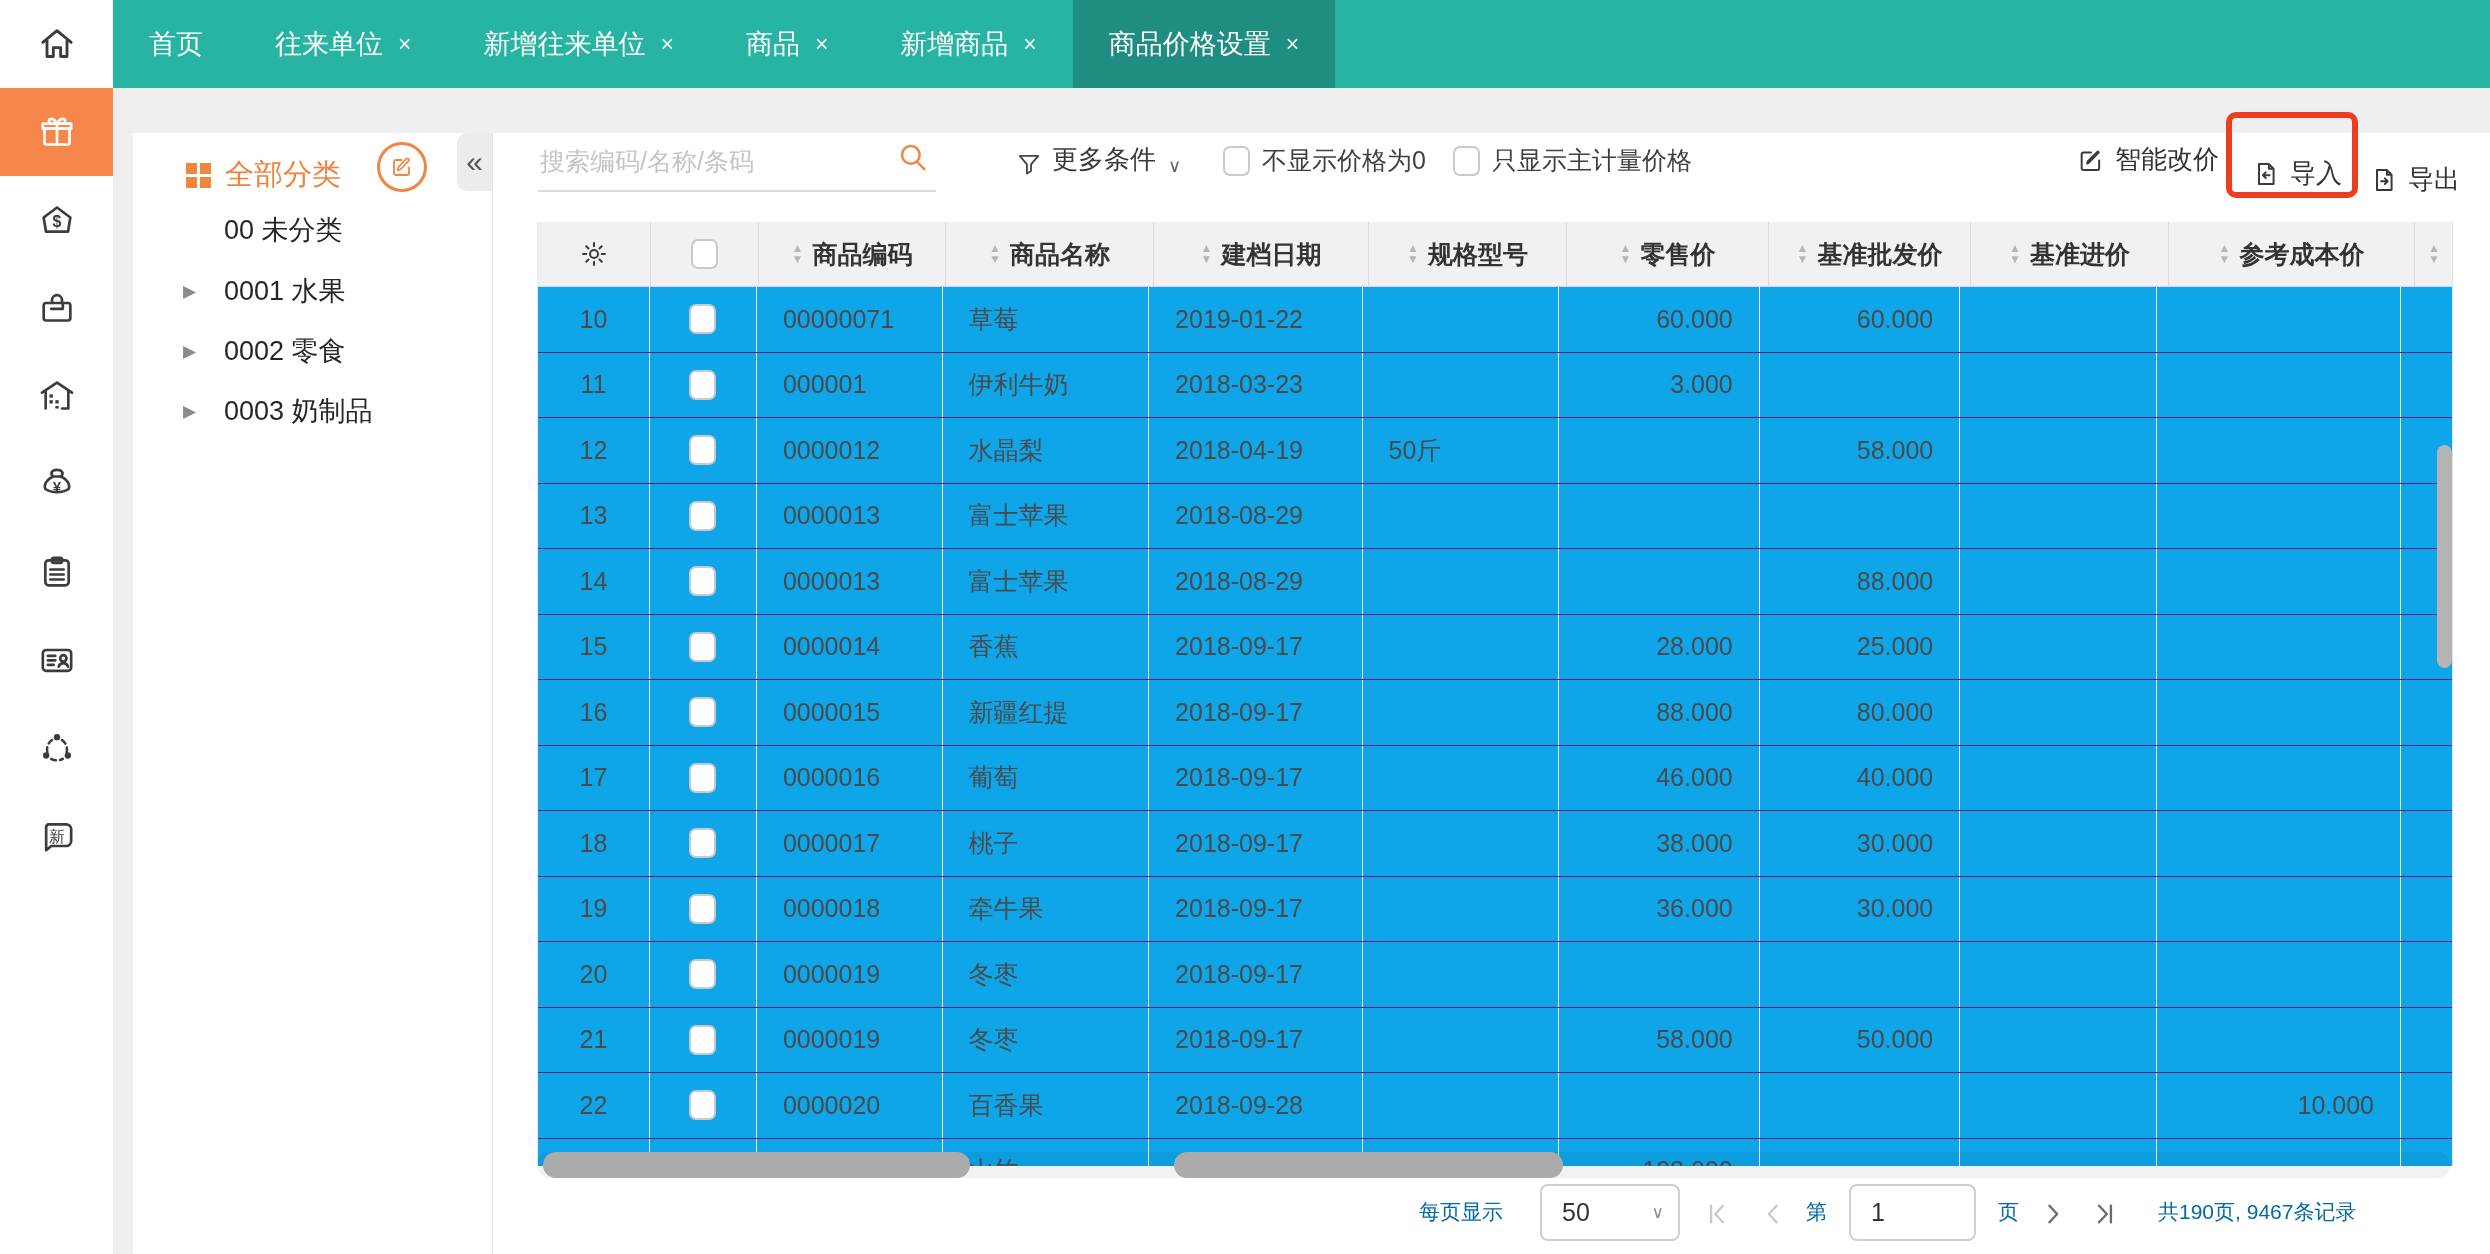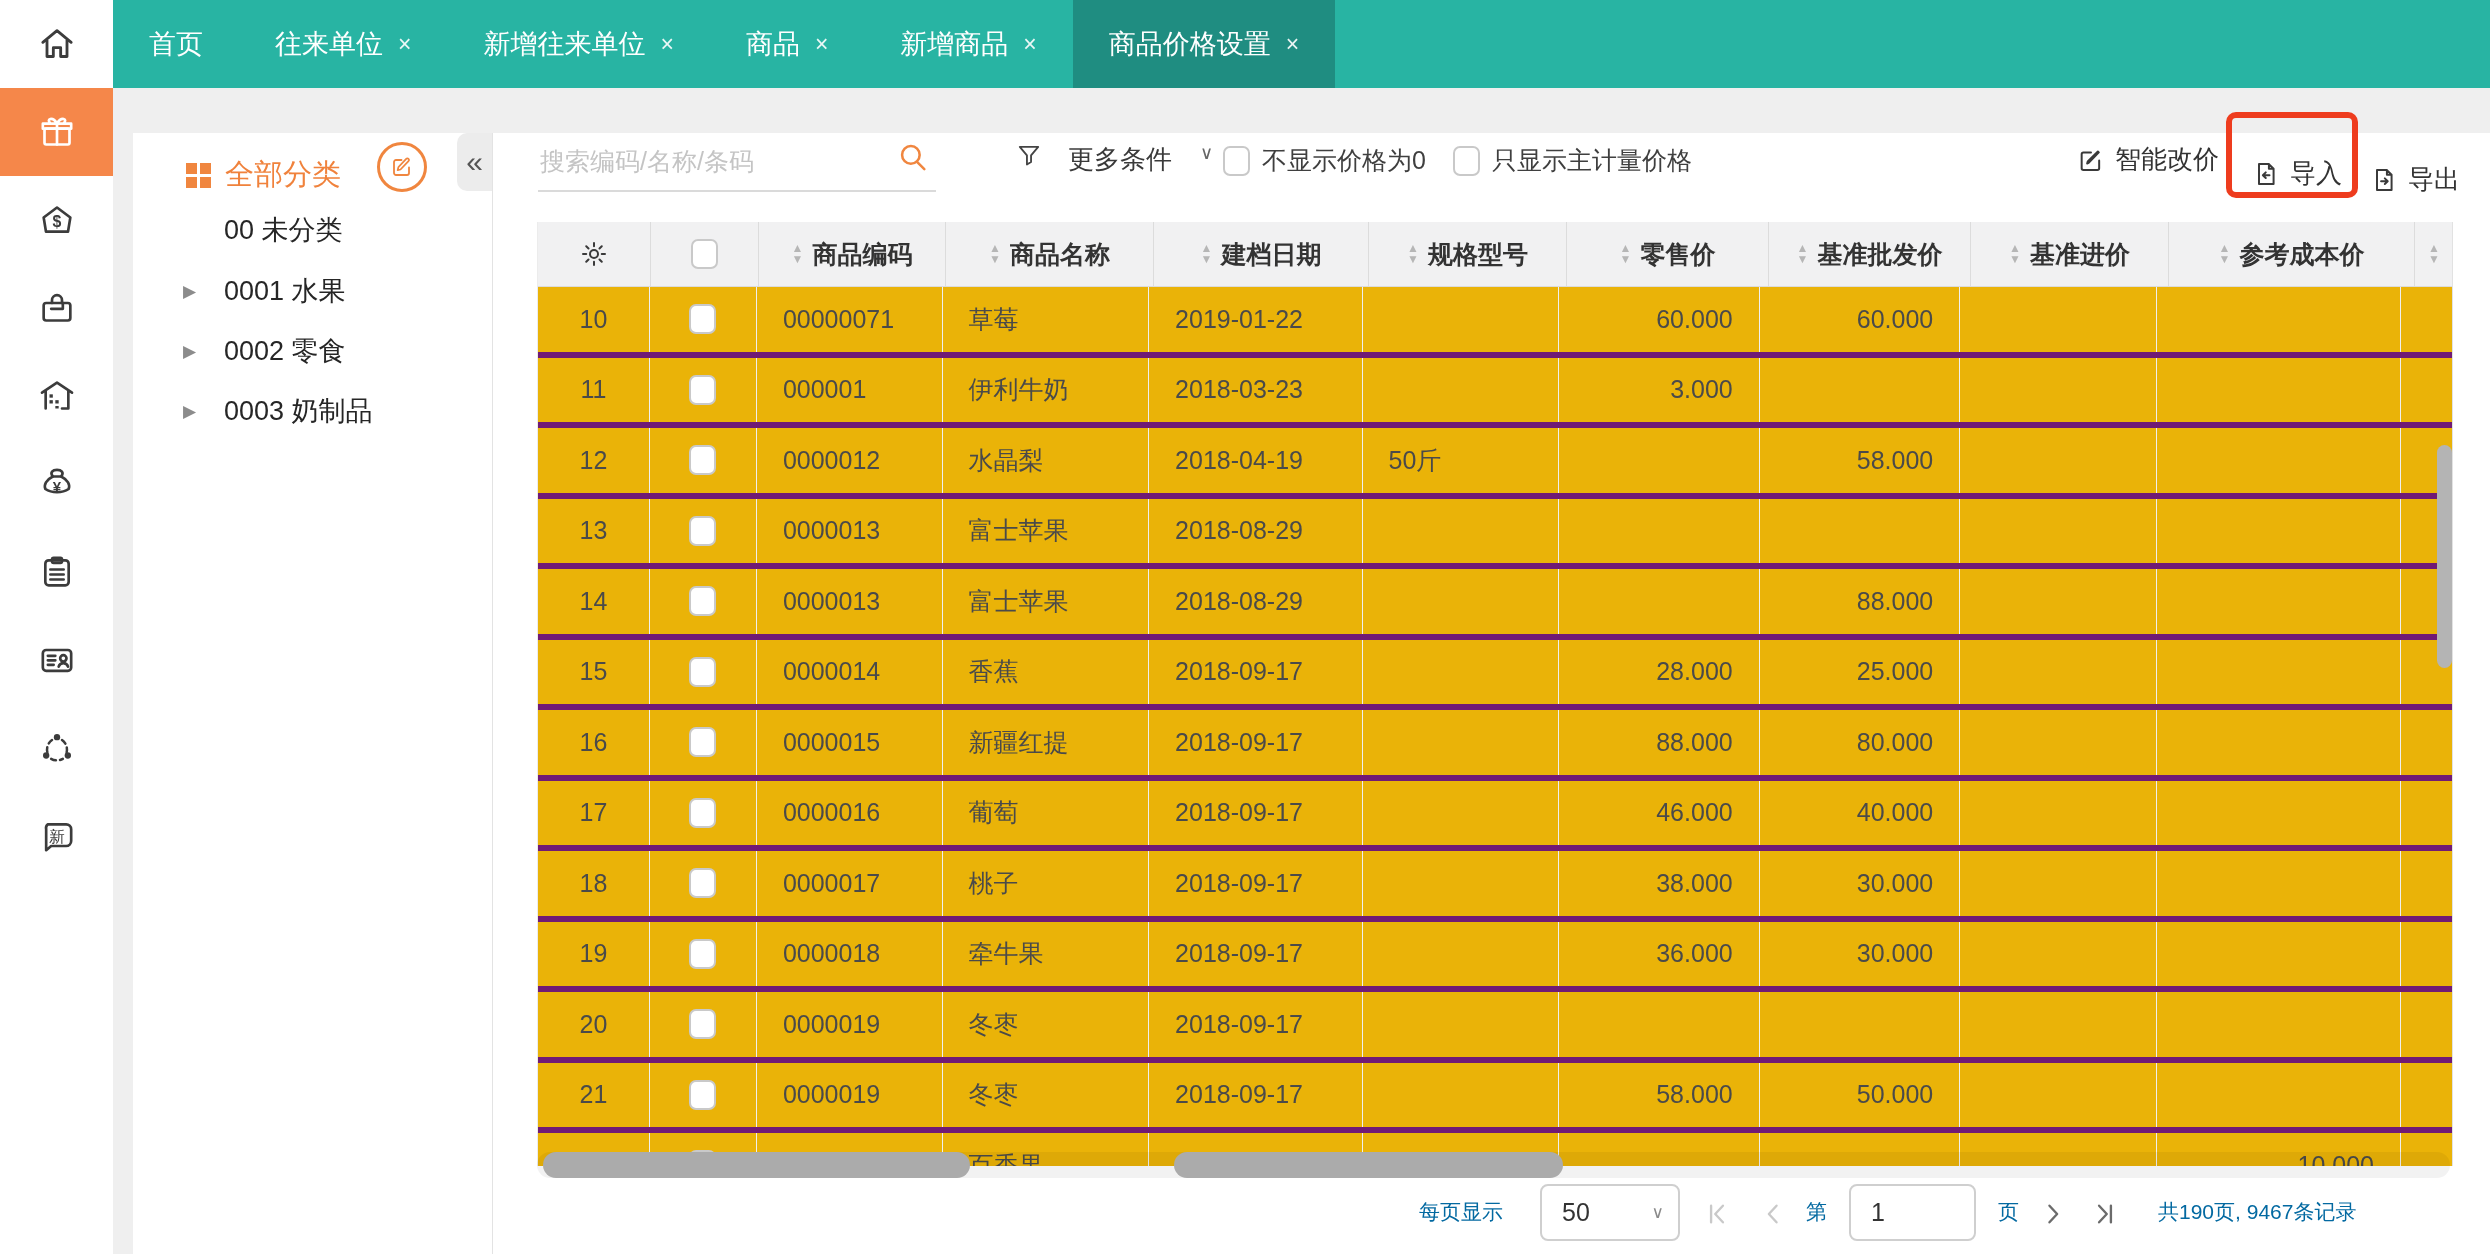--- a/index.html
+++ b/index.html
@@ -36,41 +36,41 @@
   .cat-item .tri{position:absolute;left:50px;font-size:17px;color:#8c8c8c;}
   .cat-item .lbl{position:absolute;left:91px;white-space:nowrap;}
 
   
   #mainpanel{left:493px;top:133px;width:1997px;height:1121px;background:#ffffff;z-index:1;}
 
   
   #search-ph{left:540px;top:145px;font-size:25px;color:#c4c4c4;z-index:6;}
   #search-underline{left:538px;top:190px;width:398px;height:2px;background:#dadada;z-index:6;}
   #search-mag{left:896px;top:140px;z-index:6;}
-  .tool{z-index:6;display:flex;align-items:flex-start;font-size:26px;color:#3a3a3a;white-space:nowrap;gap:16px;}
+  .tool{z-index:6;display:flex;align-items:flex-end;font-size:26px;color:#3a3a3a;white-space:nowrap;}
   #more-cond{left:1016px;top:142px;}
   #more-cond .chev{margin-left:12px;font-size:18px;color:#666;}
   .ckrow{z-index:6;display:flex;align-items:center;}
   .cbx{width:27px;height:30px;background:#fff;border:2px solid #c9c9c9;border-radius:7px;box-sizing:border-box;}
   .ckrow .cklbl{margin-left:12px;font-size:25px;color:#3f3f3f;white-space:nowrap;}
   #ck1{left:1223px;top:144px;}
   #ck2{left:1453px;top:144px;}
   .topbtn{z-index:6;display:flex;align-items:center;font-size:26px;color:#333;}
   .topbtn svg{margin-right:10px;}
   #btn-smart{left:2077px;top:142px;}
   #btn-import{left:2252px;top:156px;}
   #btn-export{left:2370px;top:142px;margin-top:20px;}
   #red-box{left:2226px;top:112px;width:132px;height:86px;border:6px solid #ee3c1e;border-radius:10px;z-index:40;pointer-events:none;box-sizing:border-box;}
 
   
   #tablewrap{left:537px;top:222px;width:1916px;height:944px;overflow:hidden;z-index:6;border-left:1px solid #ececec;box-sizing:border-box;}
   .thead{display:flex;height:64px;background:#f1f1f2;border-bottom:1px solid #dcdcdc;}
   .hcell{display:flex;align-items:center;justify-content:center;border-right:1px solid #dcdcdc;box-sizing:border-box;font-size:25px;font-weight:600;color:#333;gap:9px;white-space:nowrap;overflow:hidden;}
   .sort{display:flex;flex-direction:column;line-height:11px;font-size:12px;color:#b6b6b6;}
-  .trow{display:flex;height:64.5px;border-bottom:6px solid #701a75;background:#eab308;}
+  .trow{display:flex;height:64.5px;border-bottom:1px solid #701a75;background:#0ea5e9;}
   .tcell{display:flex;align-items:center;border-right:1px solid #efefef;box-sizing:border-box;font-size:25px;color:#4a4a4a;padding:0 26px;overflow:hidden;white-space:nowrap;}
   .tcell.center{justify-content:center;padding:0;}
   .tcell.num{justify-content:flex-end;}
   .c0{width:113px;} .c1{width:108px;} .c2{width:187px;} .c3{width:208px;} .c4{width:215px;}
   .c5{width:198px;} .c6{width:202px;} .c7{width:202px;} .c8{width:198px;} .c9{width:246px;} .c10{width:38px;border-right:none;}
 
   
   #hscroll-track{left:537px;top:1152px;width:1913px;height:26px;background:rgba(0,0,0,0.05);border-radius:13px;z-index:8;}
   .hthumb{position:absolute;top:1152px;height:26px;background:#ababab;border-radius:13px;z-index:9;}
   #hthumb-l{left:543px;width:427px;}

